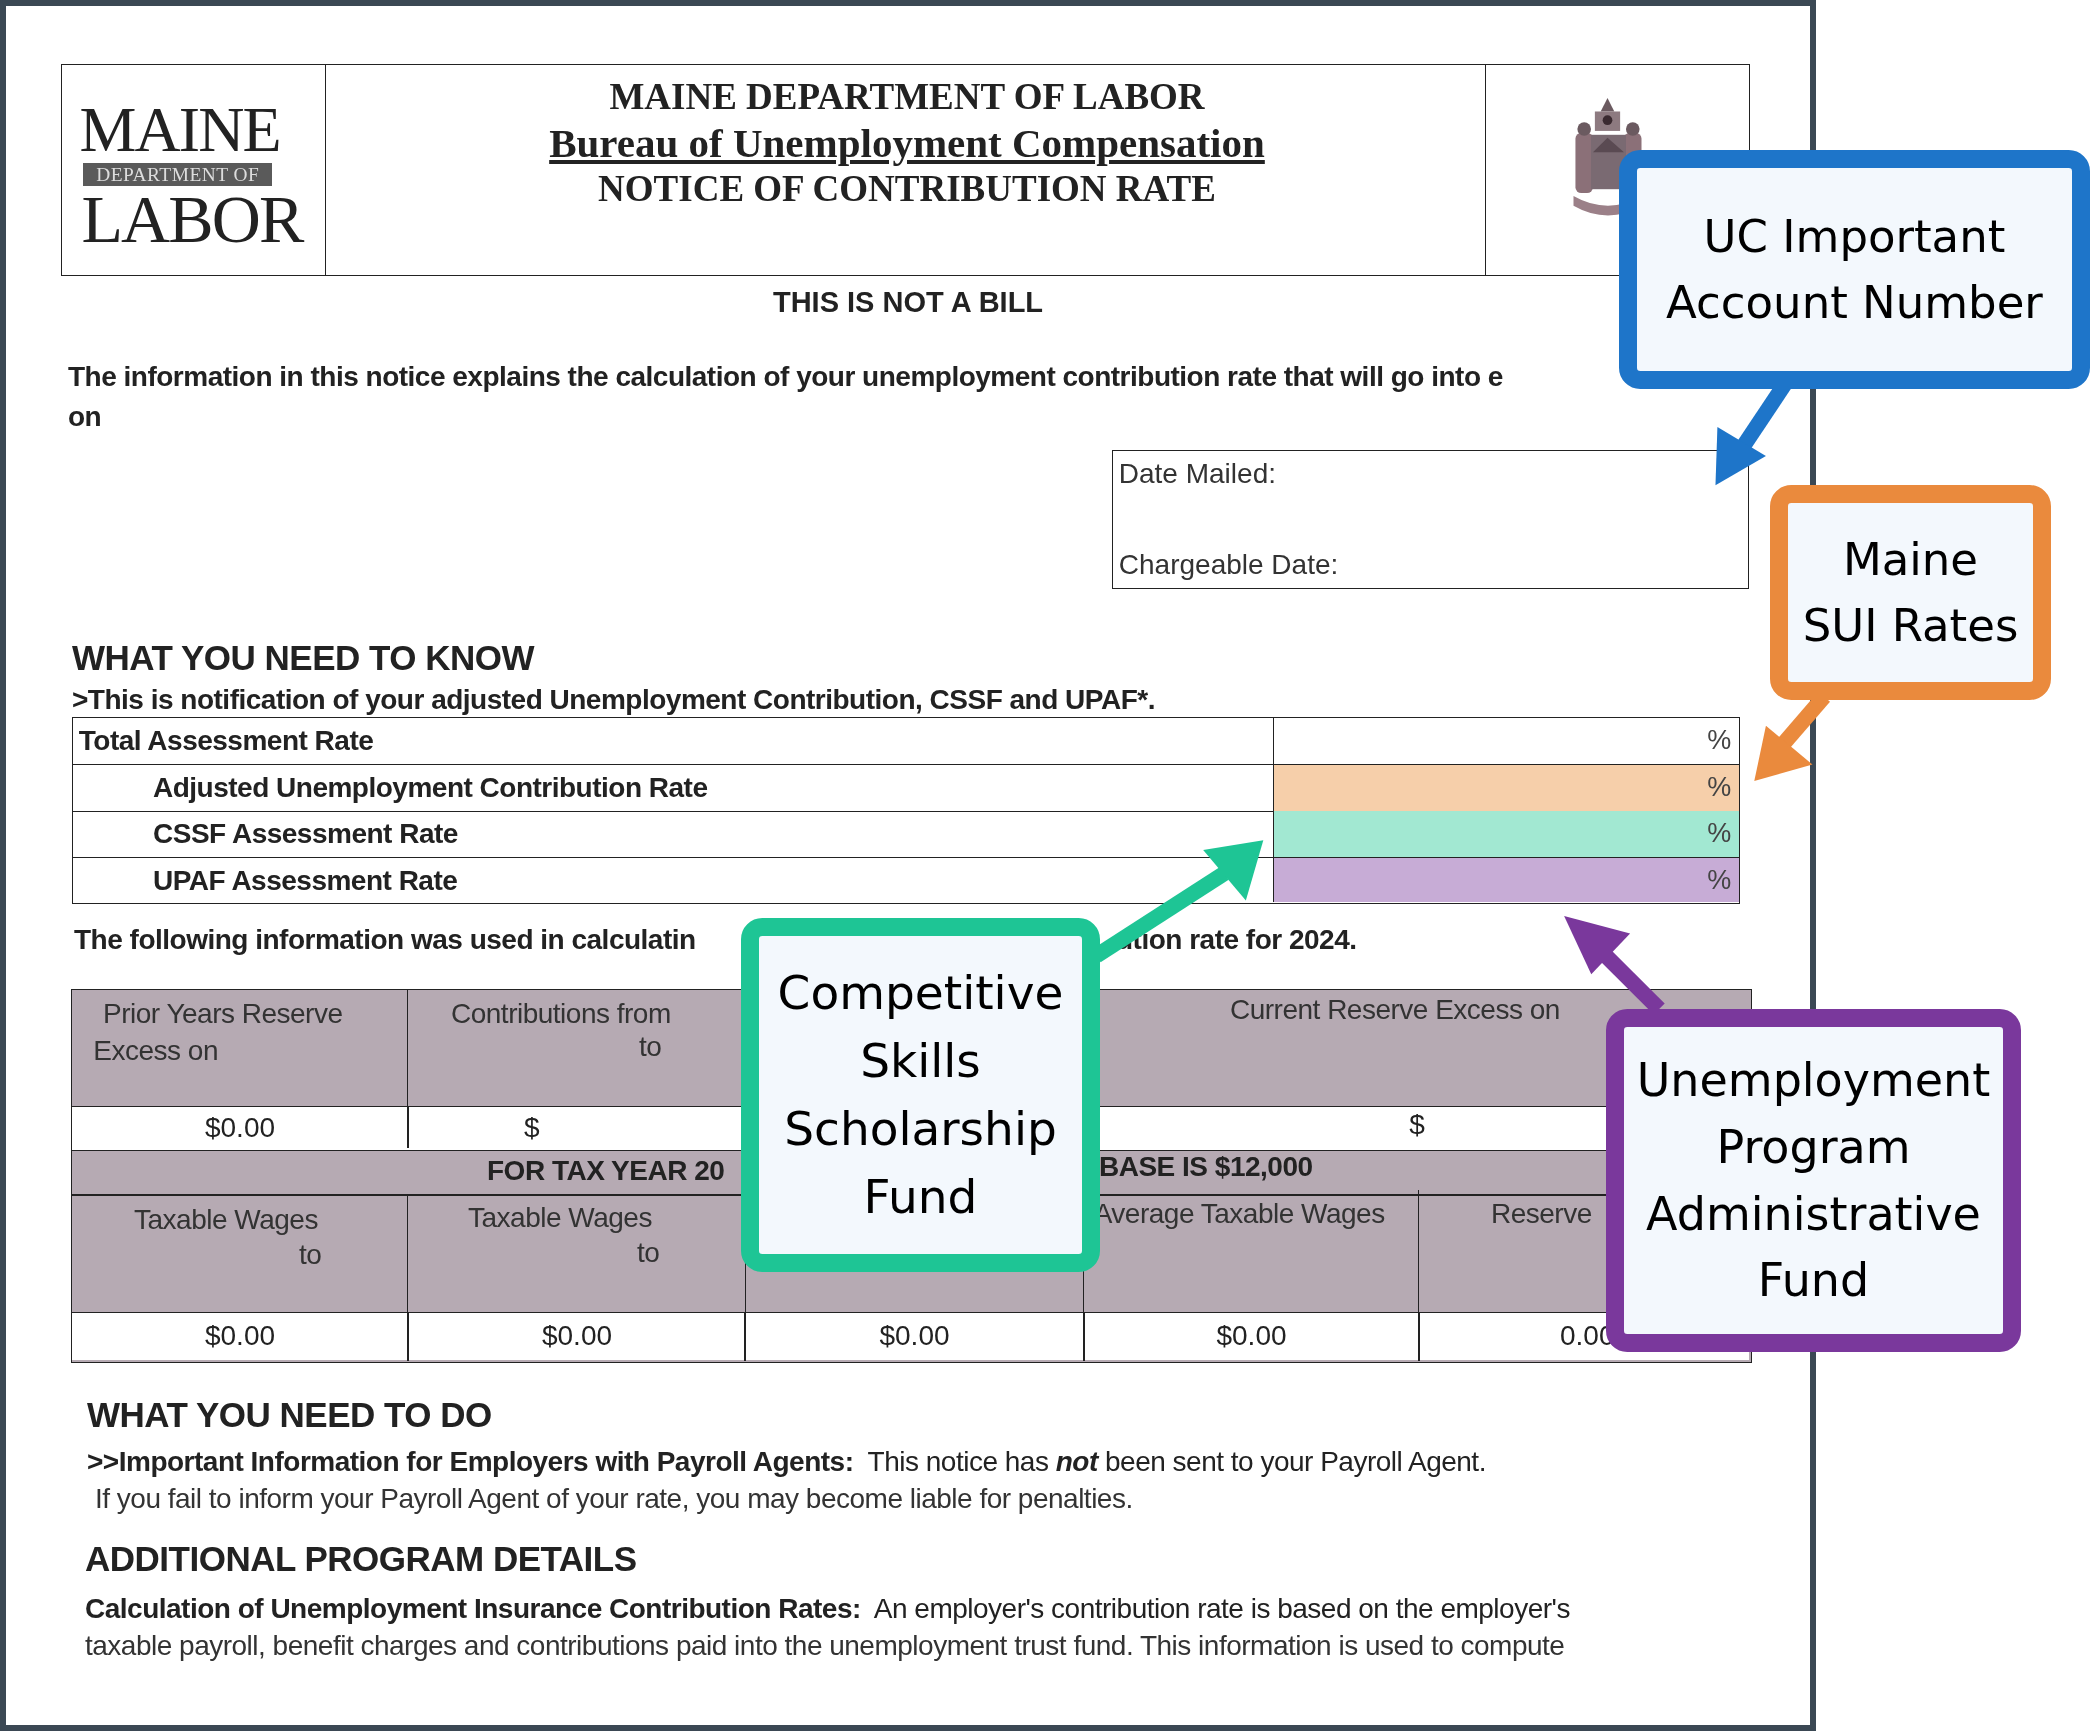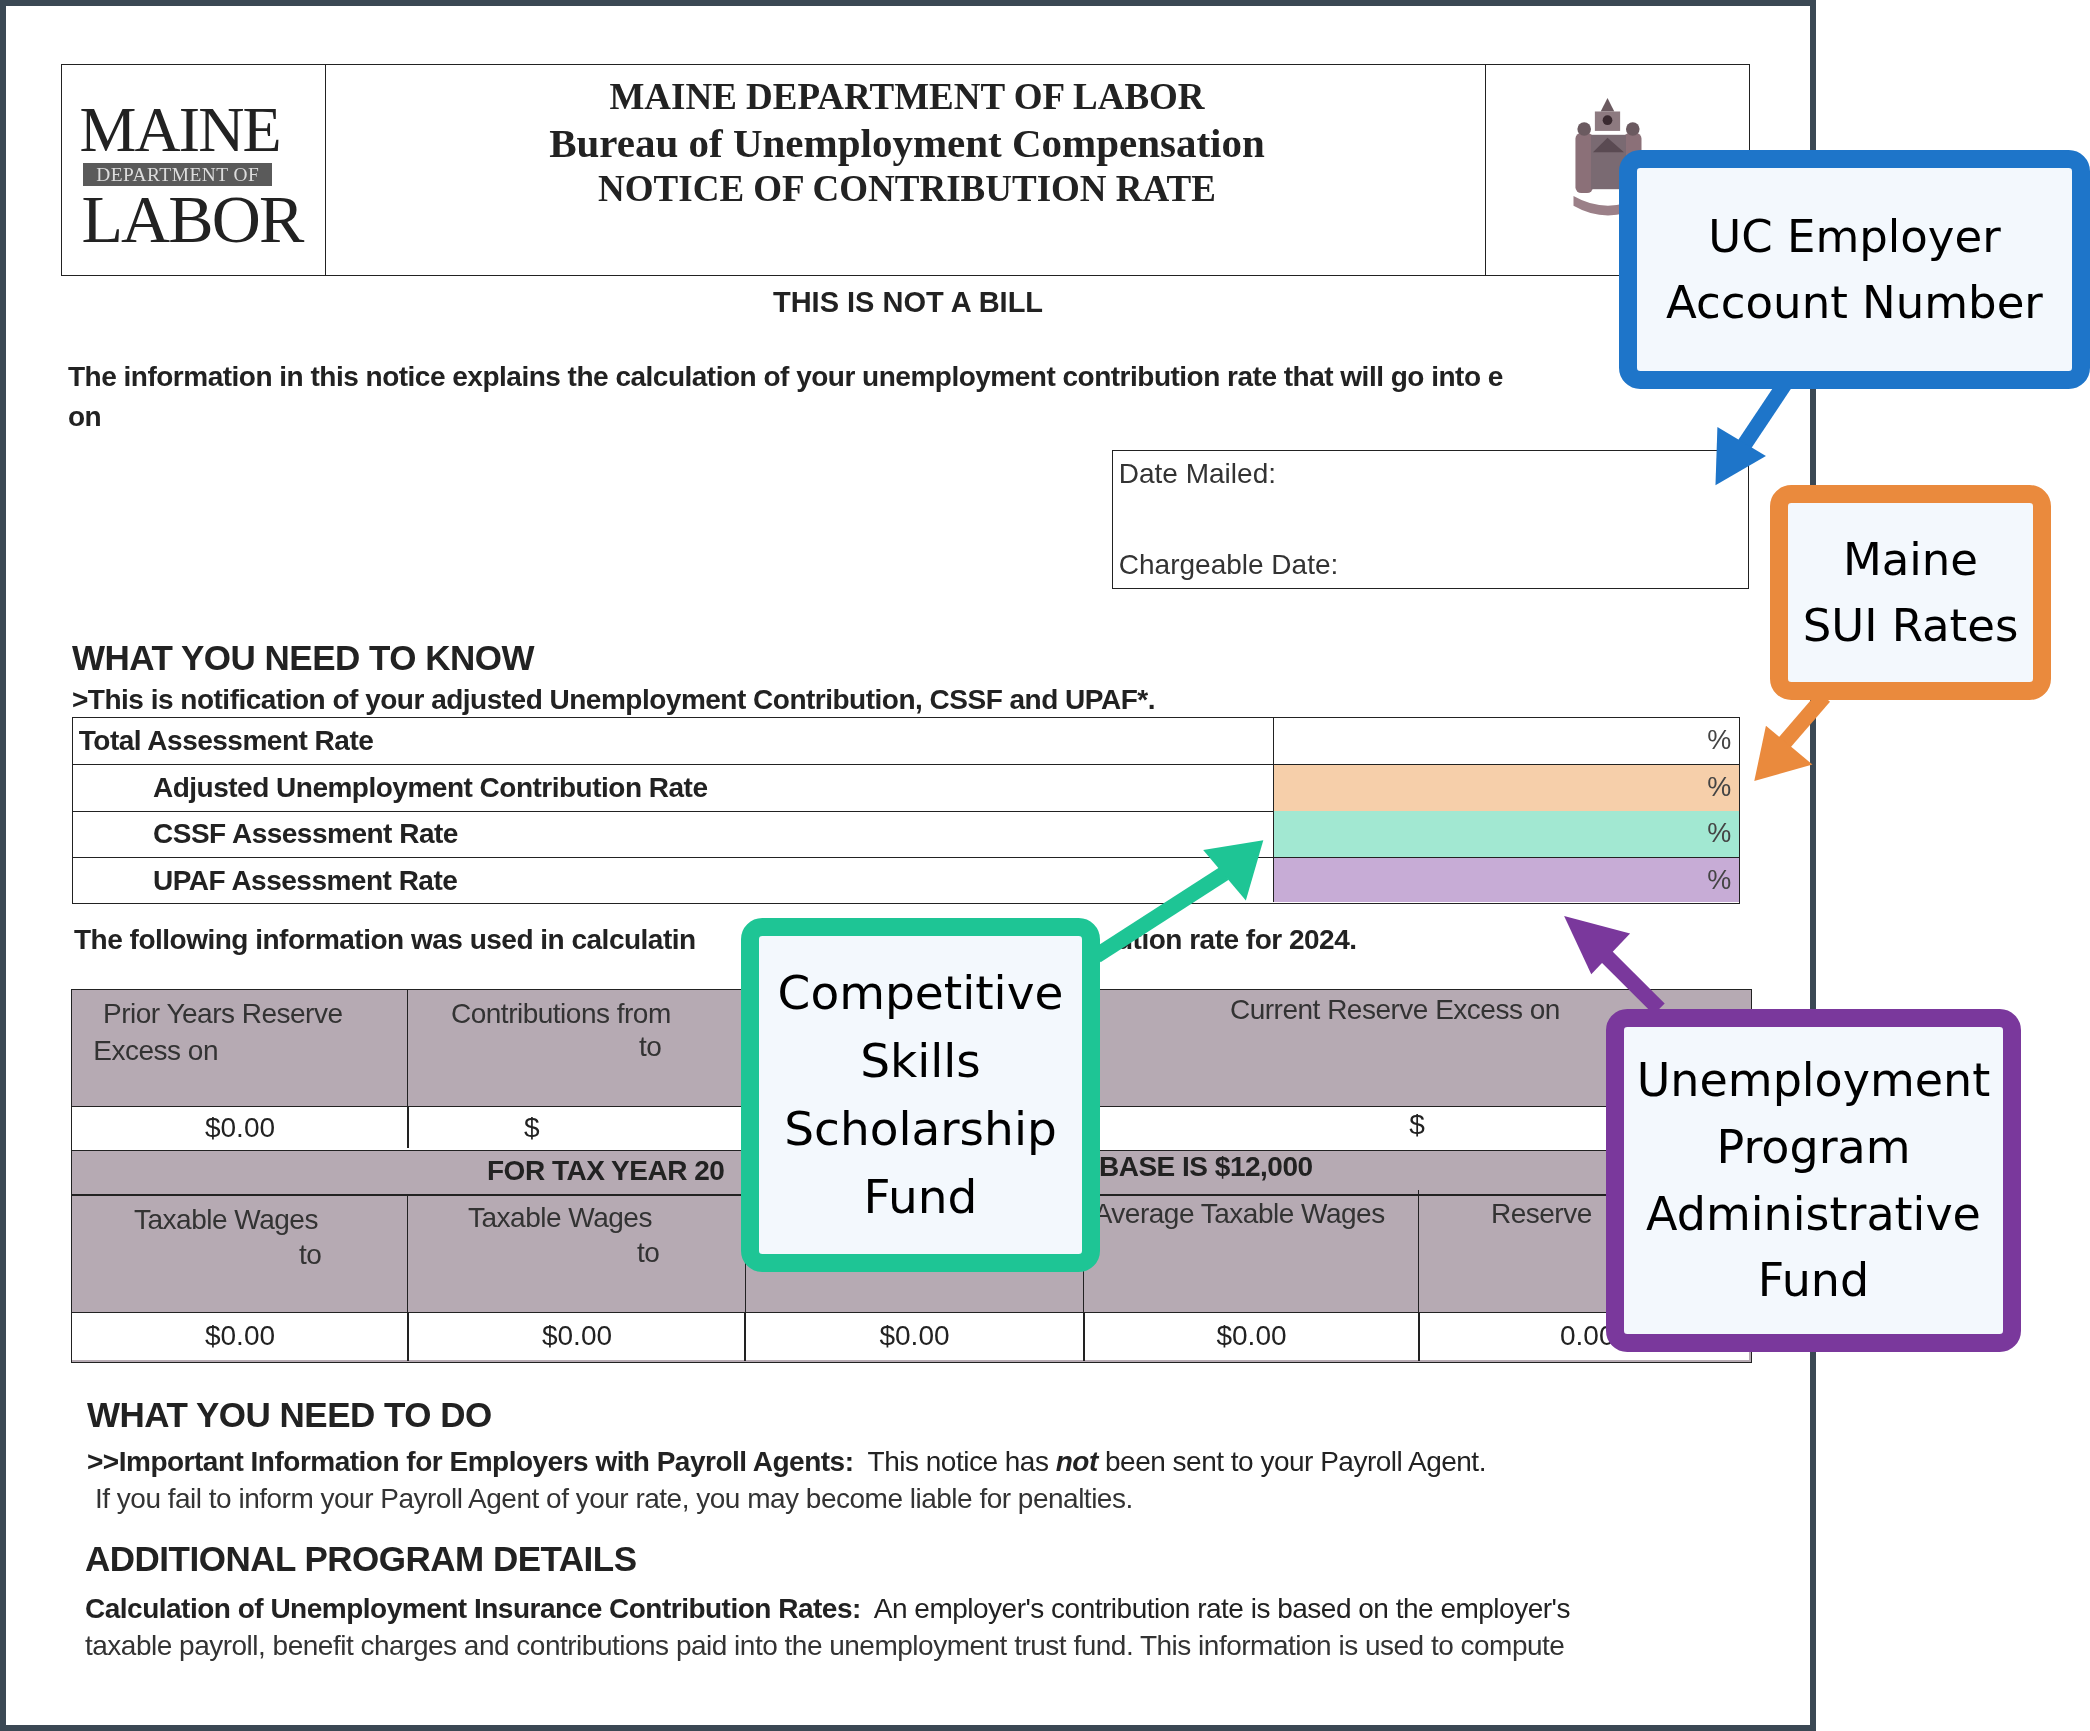--- a/index.html
+++ b/index.html
@@ -10,21 +10,21 @@
 
   
   .header-box { left:61px; top:64px; width:1689px; height:212px; border:1.9px solid #222; box-sizing:border-box; }
   .logo-cell { left:0; top:0; width:264px; height:100%; border-right:1.9px solid #222; box-sizing:border-box; }
   .logo-maine { position:absolute; left:17.5px; top:33px; font-size:64px; line-height:64px; font-family:"Liberation Serif", serif; color:#222; letter-spacing:-1.9px; }
   .logo-dept { position:absolute; left:21.3px; top:98px; width:189px; height:23px; background:#5a5a5a; color:#ddd; font-size:19.4px; line-height:23px; text-align:center; font-family:"Liberation Serif", serif; letter-spacing:0.5px; }
   .logo-labor { position:absolute; left:19.4px; top:120px; font-size:68px; line-height:68px; font-family:"Liberation Serif", serif; color:#222; letter-spacing:-1.9px; }
   .seal-cell { right:0; top:0; width:264px; height:100%; border-left:1.9px solid #222; box-sizing:border-box; }
   .title-block { left:264px; top:0; width:1162px; height:100%; text-align:center; font-family:"Liberation Serif", serif; font-weight:bold; color:#222; }
   .t1 { position:absolute; left:0; right:0; top:9.7px; font-size:37px; }
-  .t2 { position:absolute; left:0; right:0; top:54px; font-size:41px; }
+  .t2 { position:absolute; left:0; right:0; top:54px; font-size:41px;text-decoration:underline; }
   .t3 { position:absolute; left:0; right:0; top:102px; font-size:37px; }
 
   .not-bill { left:0; width:1816px; top:286px; text-align:center; font-size:29px; font-weight:bold; color:#222; }
   .intro { left:68px; top:361px; font-size:28px; font-weight:bold; color:#222; white-space:nowrap; }
   .intro-on { left:68px; top:401px; font-size:28px; font-weight:bold; color:#222; }
 
   
   .date-box { left:1112px; top:450px; width:637px; height:139px; border:1.9px solid #222; box-sizing:border-box; }
   .date-row { position:absolute; left:0; right:0; height:46px; box-sizing:border-box; padding-left:5.8px; font-size:28px; line-height:46px; color:#333; }
   .date-row.r2 { background:#a3c7ea; border-top:1.9px solid #222; border-bottom:1.9px solid #222; color:#2a4d75; }
@@ -222,21 +222,21 @@
 
   <line x1="1130" y1="985" x2="1262" y2="900" stroke="#1ec595" stroke-width="16"></line>
   <polygon points="1302,866 1284,928 1240,876" fill="#1ec595"></polygon>
 
   <line x1="1710" y1="1040" x2="1648" y2="978" stroke="#7a389c" stroke-width="16"></line>
   <polygon points="1612,944 1680,962 1640,1004" fill="#7a389c"></polygon>
 </svg>
 
 <div class="callout c-blue">
   <div>
-    <div>UC Employer</div>
+    <div>UC Important</div>
     <div>Account Number</div>
   </div>
 </div>
 <div class="callout c-orange">
   <div>
     <div>Maine</div>
     <div>SUI Rates</div>
   </div>
 </div>
 <div class="callout c-green">

